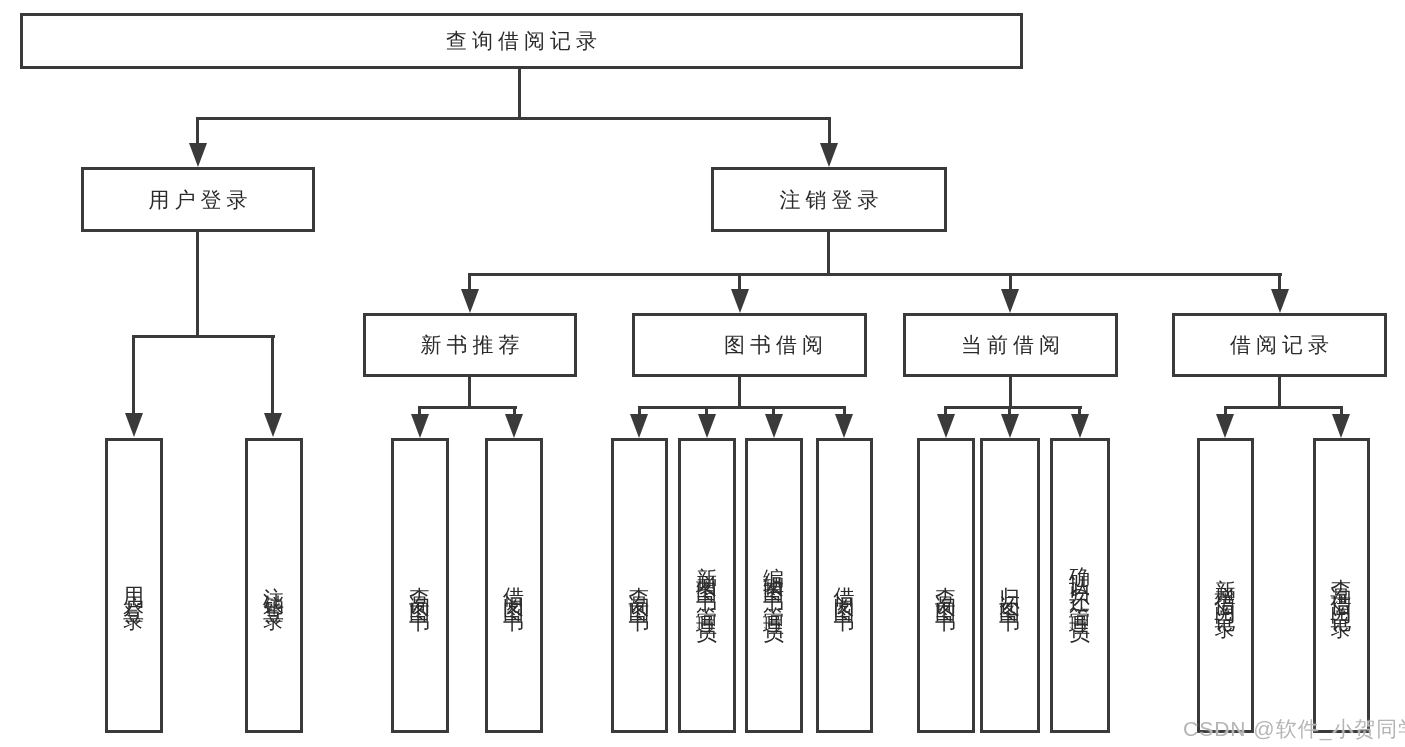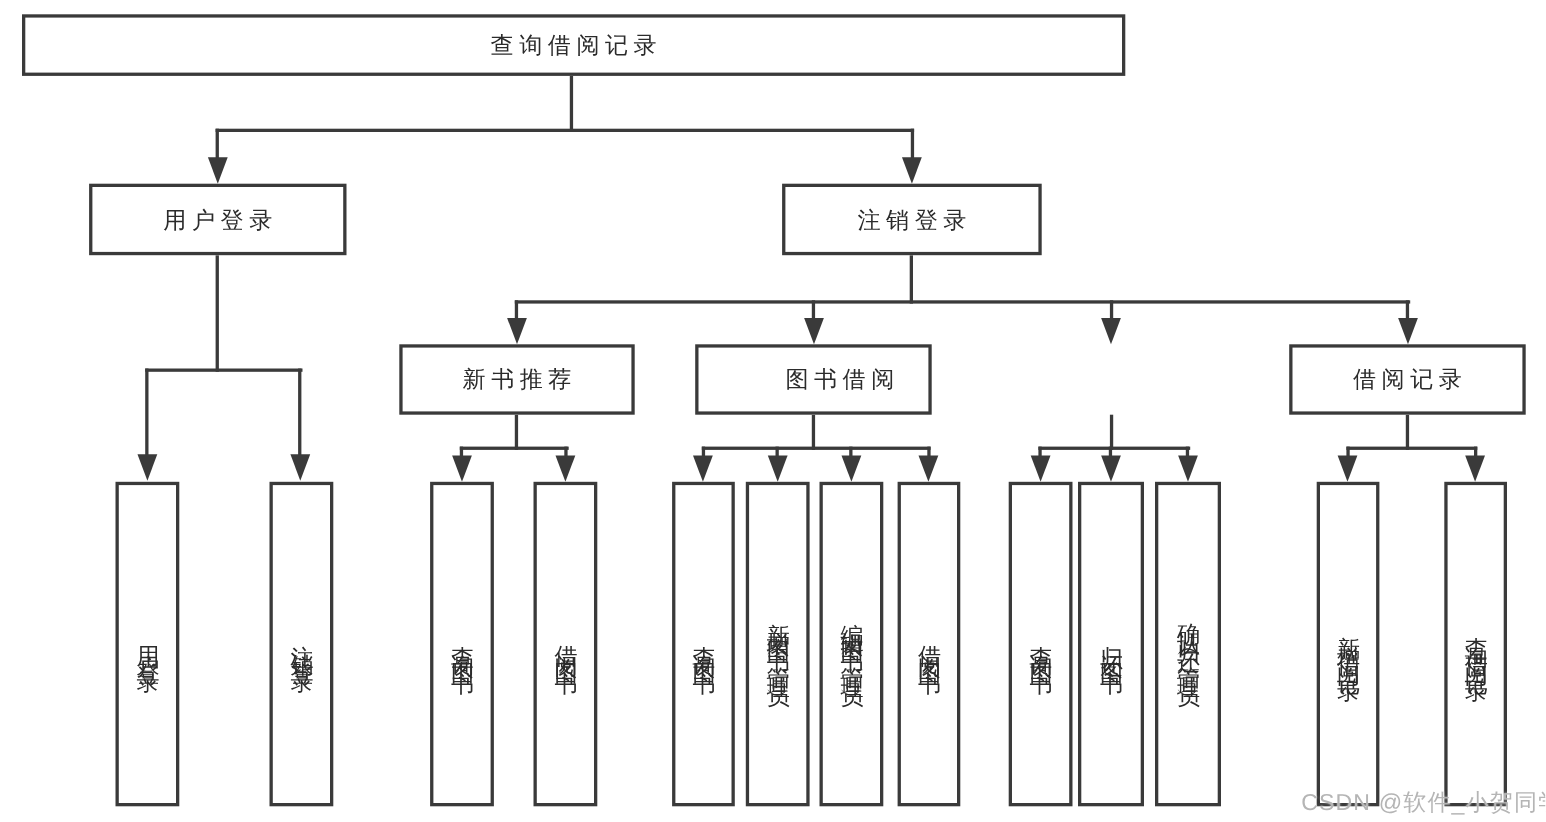--- a/index.html
+++ b/index.html
@@ -70,22 +70,25 @@
   <div class="node" style="left:81px; top:167px; width:234px; height:65px;">
     <span>用户登录</span>
   </div>
   <div class="node" style="left:711px; top:167px; width:236px; height:65px;">
     <span>注销登录</span>
   </div>
 
   <div class="node" style="left:363px; top:313px; width:214px; height:64px;justify-content:center;">
     <span>新书推荐</span>
   </div>
-  <div class="node" style="left:632px; top:313px; width:215px; height:64px;padding-left:48px;">
+  <div class="node" style="left:632px; top:313px; width:235px; height:64px;padding-left:48px;">
     <span>图书借阅</span>
+  </div>
+  <div class="node" style="left:903px; top:313px; width:215px; height:64px;">
+    <span>当前借阅</span>
   </div>
   <div class="node" style="left:1172px; top:313px; width:215px; height:64px;">
     <span>借阅记录</span>
   </div>
 
   <div class="node v" style="left:105px; top:438px; width:58px; height:295px;">
     <span>用户登录</span>
   </div>
   <div class="node v" style="left:245px; top:438px; width:58px; height:295px;">
     <span>注销登录</span>

